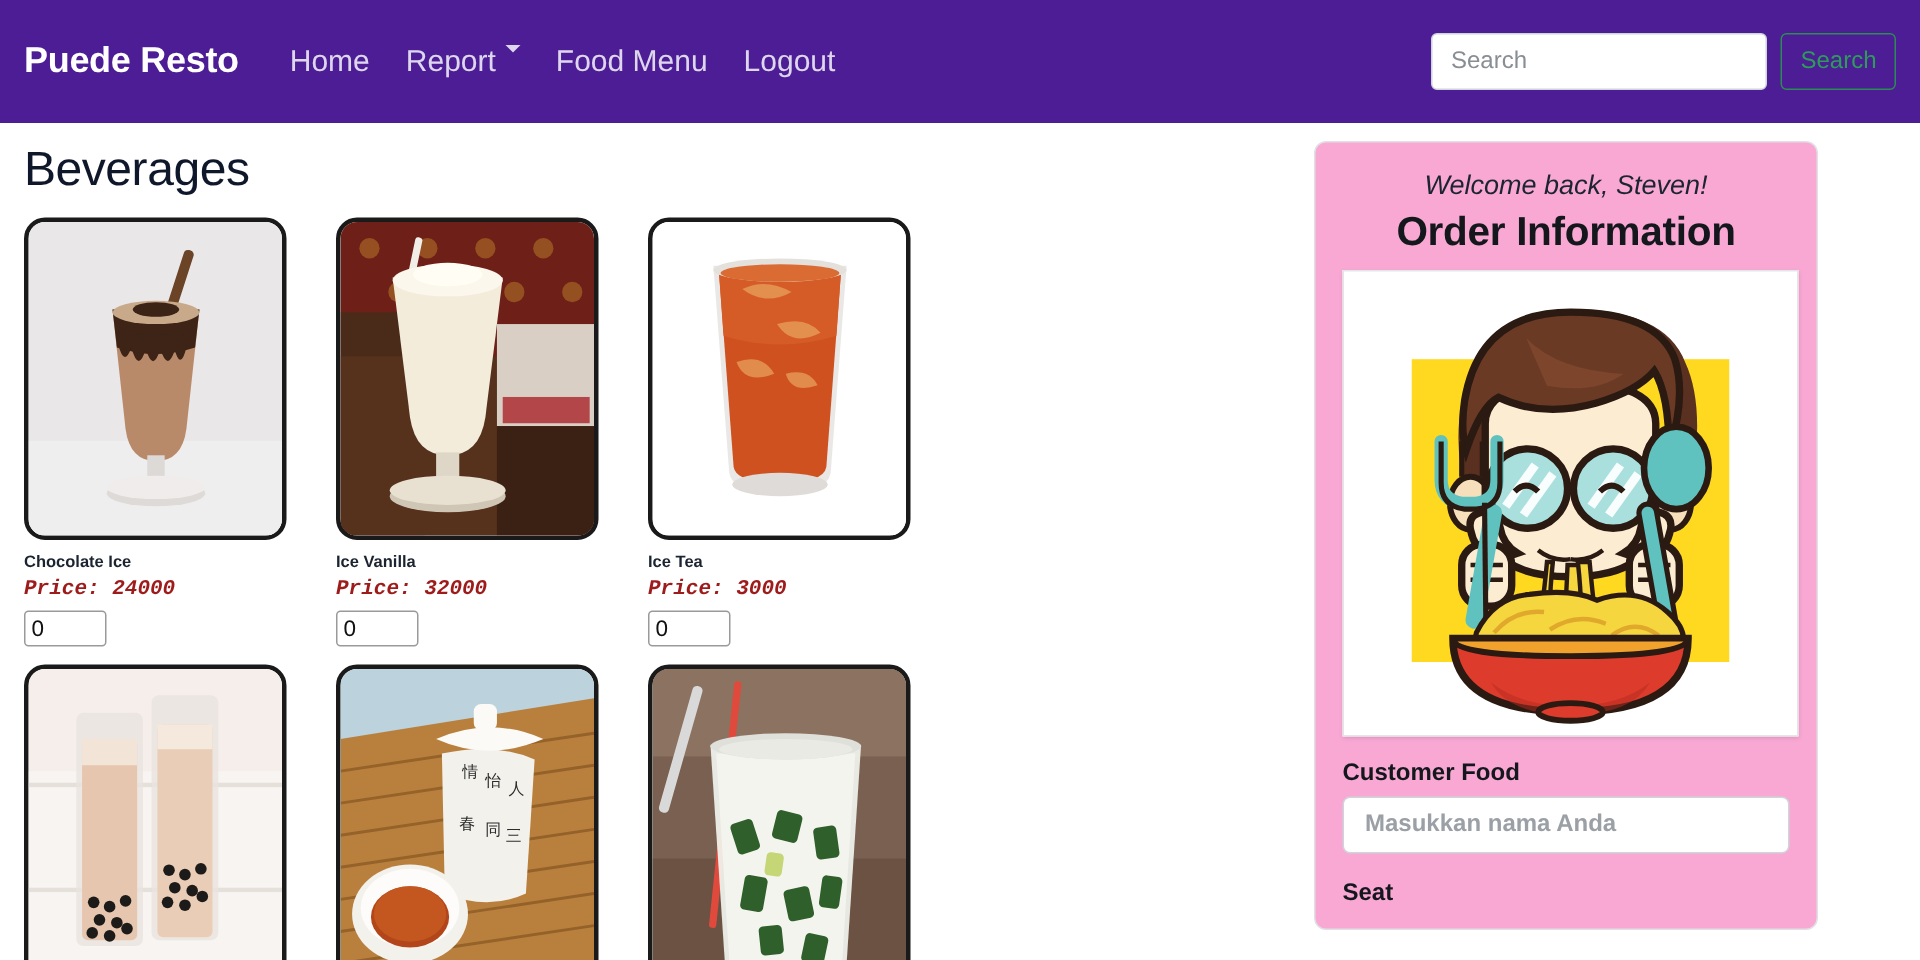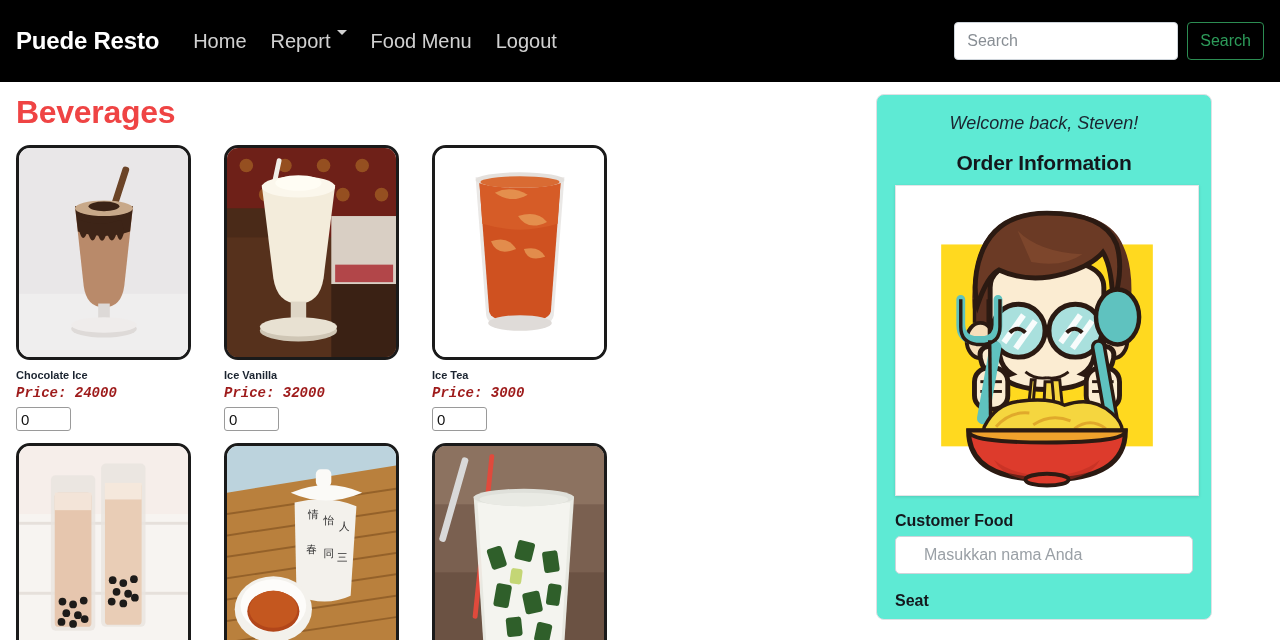--- a/index.html
+++ b/index.html
@@ -8,21 +8,21 @@
     margin: 0; padding: 0;
     width: 1280px; height: 640px;
     overflow: hidden;
     background: #ffffff;
     font-family: "Liberation Sans", sans-serif;
   }
 
   
   .navbar {
     height: 82px;
-    background: #000000;
+    background: #4c1d95;
     display: flex;
     align-items: center;
     padding: 0 16px;
     position: relative;
   }
   .brand {
     color: #ffffff;
     font-size: 24px;
     font-weight: bold;
     letter-spacing: -0.2px;
@@ -91,22 +91,22 @@
     display: flex;
     padding: 0;
     height: 558px;
   }
   .left-col {
     width: 858px;
     padding: 12px 16px 0 16px;
   }
   .section-title {
     font-size: 32px;
-    font-weight: bold;
-    color: #ef4444;
+    font-weight: normal;
+    color: #0f172a;
     margin: 0 0 14px 0;
     letter-spacing: -0.3px;
   }
 
   .product-grid {
     display: flex;
     flex-wrap: wrap;
     gap: 0px;
   }
   .product {
@@ -152,38 +152,38 @@
   }
 
   
   .right-col {
     width: 422px;
     padding: 12px 68px 0 18px;
   }
   .order-card {
     border: 1px solid #dfe1e4;
     border-radius: 8px;
-    background: #5eead4;
+    background: #f9a8d4;
     padding: 12px 18px 16px 18px;
     height: 526px;
     overflow: hidden;
   }
   .welcome {
     text-align: center;
     font-style: italic;
     font-size: 18px;
     color: #1b2430;
     margin: 6px 0 4px 0;
   }
   .order-title {
     text-align: center;
-    font-size: 21px;
+    font-size: 27px;
     font-weight: bold;
     color: #14181d;
-    margin: 17px 0 10px 0;
+    margin: 5px 0 10px 0;
     letter-spacing: -0.2px;
   }
   .mascot-box {
     border: 1px solid #e3e5e7;
     background: #fff;
     box-shadow: 0 1px 3px rgba(0,0,0,0.13);
     padding: 4px;
     width: 304px;
     height: 311px;
     margin: 0 auto 16px auto;
@@ -193,26 +193,27 @@
     font-size: 16px;
     font-weight: bold;
     color: #14181d;
     margin: 0 0 6px 0;
   }
   .text-input {
     width: 100%;
     height: 38px;
     border: 1px solid #ced4da;
     border-radius: 5px;
-    padding: 6px 28px;
+    padding: 6px 14px;
     font-size: 16px;
     color: #212529;
     background: #fff;
     font-family: "Liberation Sans", sans-serif;
     outline: none;
+    font-weight: bold;
   }
   .text-input::placeholder { color: #9aa0a6; }
   .seat-label {
     font-size: 16px;
     font-weight: bold;
     color: #14181d;
     margin: 18px 0 0 0;
   }
 </style>
 </head>

